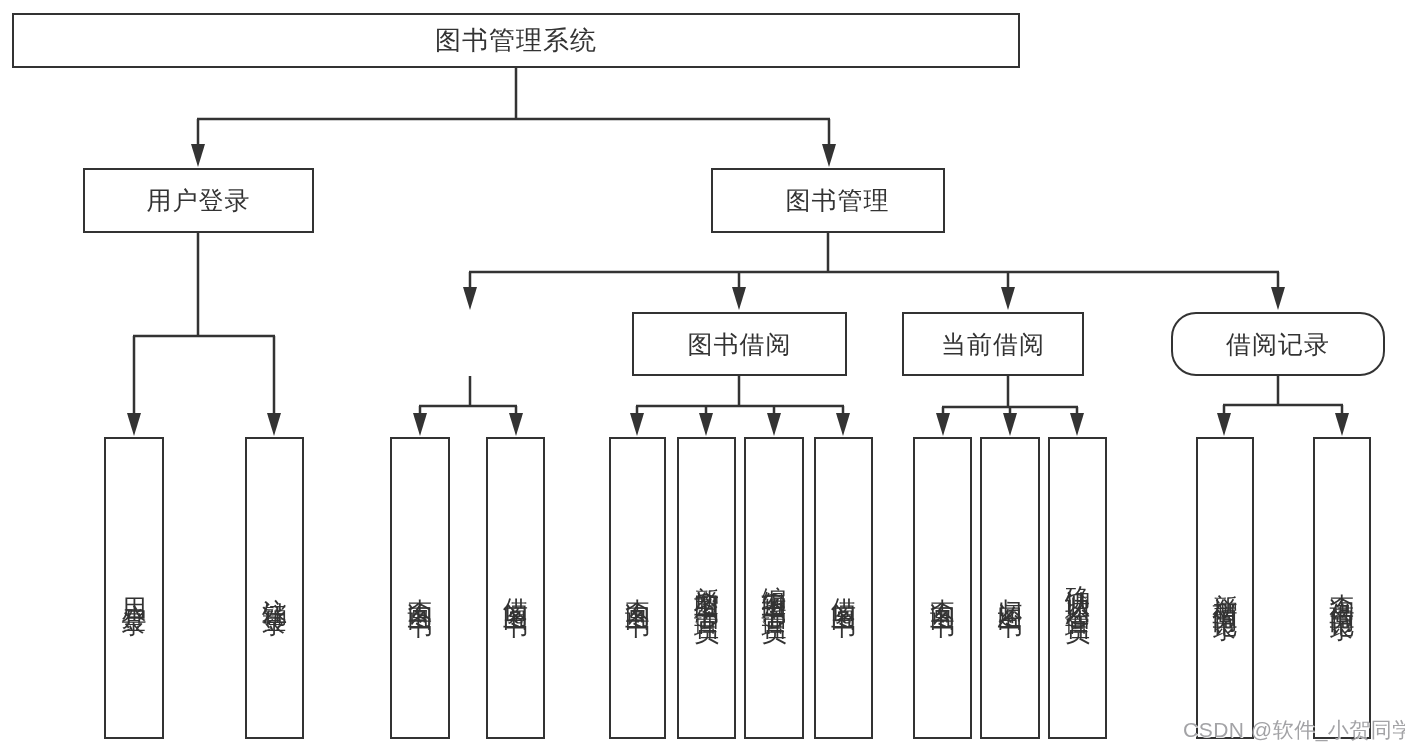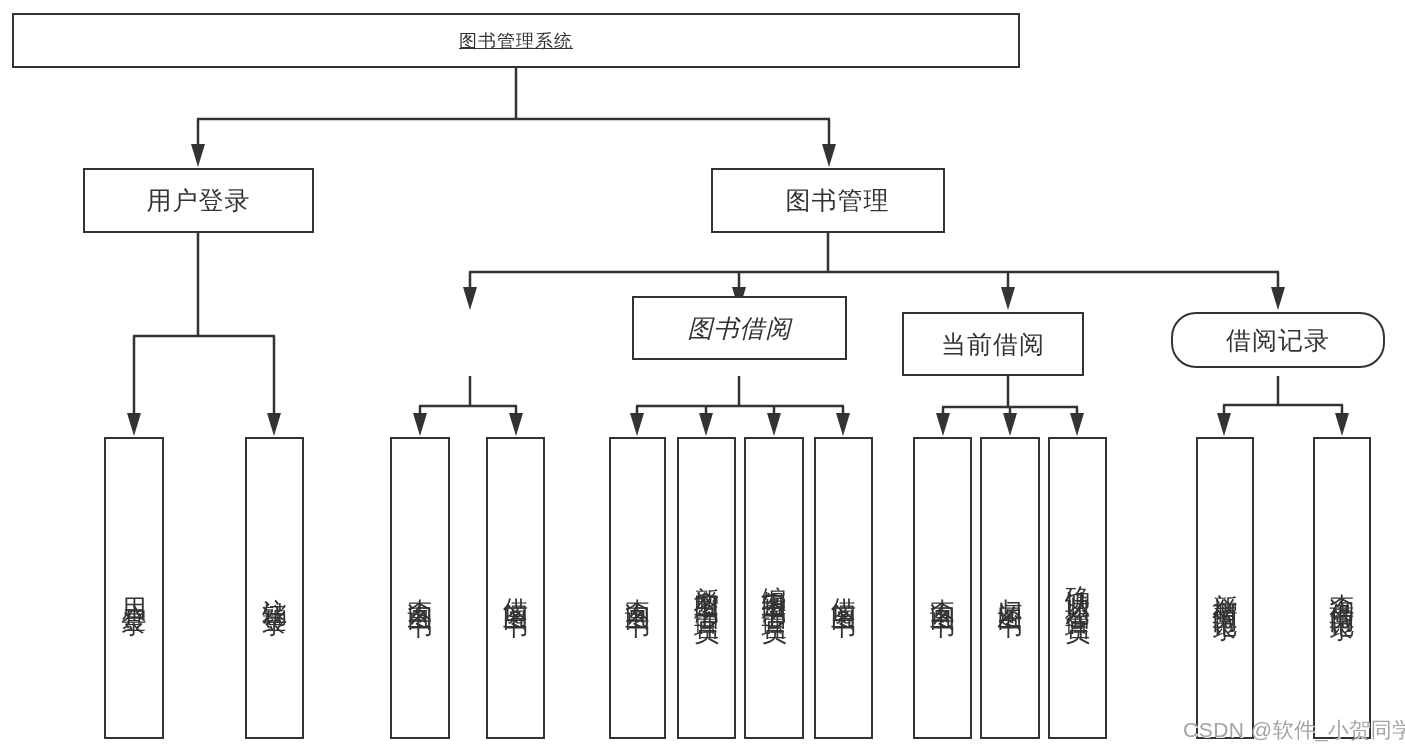--- a/index.html
+++ b/index.html
@@ -7,21 +7,21 @@
     position:relative;width:1405px;height:747px;background:#ffffff;
     font-family:"Liberation Sans","DejaVu Sans",sans-serif;overflow:hidden;
   }
   .connectors{position:absolute;left:0;top:0;z-index:1;}
   .box{
     position:absolute;box-sizing:border-box;background:#ffffff;
     border:2.5px solid #333333;color:#333333;z-index:2;
     display:flex;align-items:center;justify-content:center;
   }
   .h{font-size:25px;letter-spacing:1px;white-space:nowrap;}
-  .root{font-size:18px;text-decoration:underline;}
+  .root{font-size:26px;}
   .leaf .vtext{
     writing-mode:vertical-rl;text-orientation:mixed;
     font-size:25px;letter-spacing:5px;line-height:1.15;color:#333333;
   }
   .watermark{
     position:absolute;z-index:3;font-size:21px;color:#a3a3a6;
     letter-spacing:0.5px;white-space:nowrap;
     text-shadow:1px 1px 0 rgba(255,255,255,0.85);
   }
 </style>
@@ -77,27 +77,27 @@
     <span>图书管理系统</span>
   </div>
 
   <div class="box h" style="left:83px;top:168px;width:231px;height:65px;">
     <span>用户登录</span>
   </div>
   <div class="box h" style="left:711px;top:168px;width:234px;height:65px;padding-left:19px;">
     <span>图书管理</span>
   </div>
 
-  <div class="box h" style="left:632px;top:296px;width:215px;height:64px;font-style:italic;">
+  <div class="box h" style="left:632px;top:312px;width:215px;height:64px;">
     <span>图书借阅</span>
   </div>
   <div class="box h" style="left:902px;top:312px;width:182px;height:64px;">
     <span>当前借阅</span>
   </div>
-  <div class="box h" style="left:1171px;top:312px;width:214px;height:56px;border-radius:25px;">
+  <div class="box h" style="left:1171px;top:312px;width:214px;height:64px;border-radius:25px;">
     <span>借阅记录</span>
   </div>
 
   <div class="box leaf" style="left:104px;top:437px;width:60px;height:302px;">
     <span class="vtext">用户登录</span>
   </div>
   <div class="box leaf" style="left:245px;top:437px;width:59px;height:302px;">
     <span class="vtext">注销登录</span>
   </div>
   <div class="box leaf" style="left:390px;top:437px;width:60px;height:302px;">

